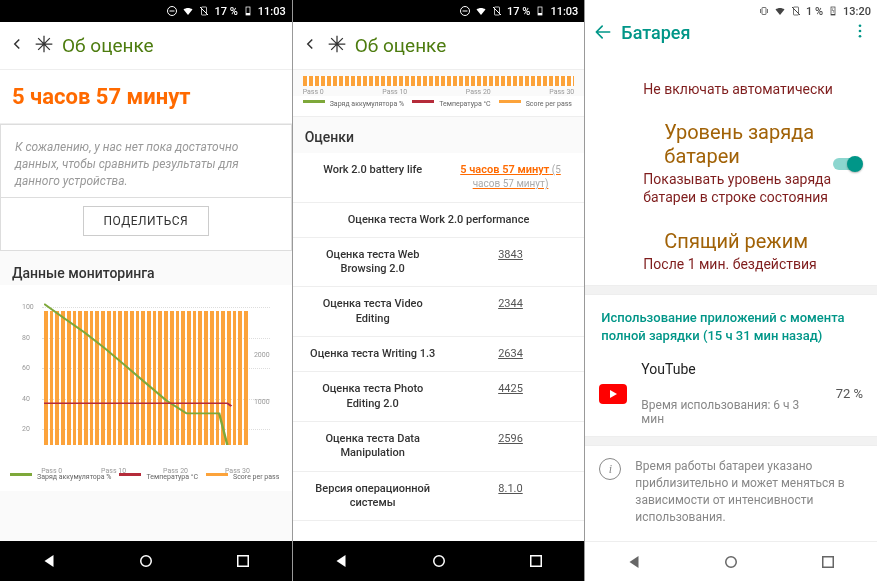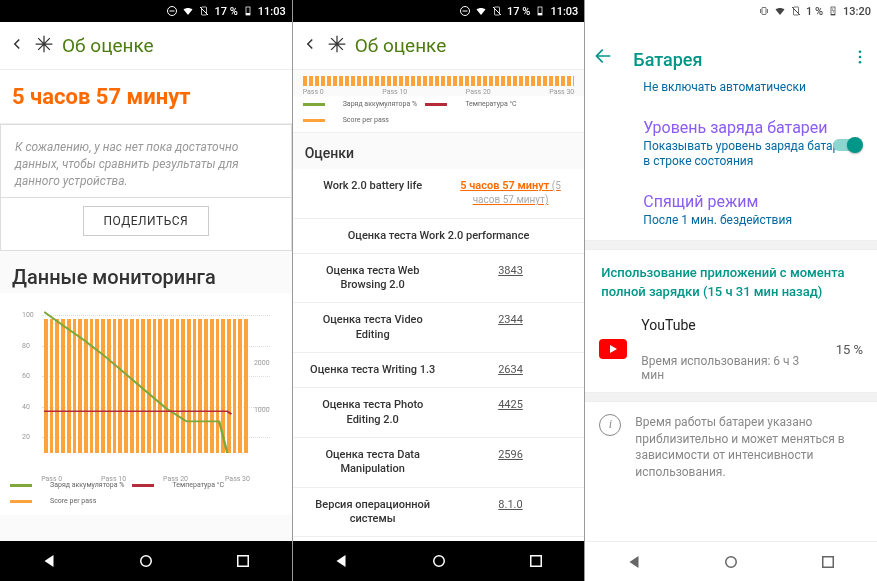--- a/index.html
+++ b/index.html
@@ -15,64 +15,64 @@
   .sbicon svg { width: 12px; height: 12px; fill: currentColor; }
   .statusbar .pct { font-size: 11px; }
   .statusbar .tm { font-size: 11px; }
 
   
   .appbar { height: 48px; background: #fff; display: flex; align-items: center; gap: 8px; padding: 0 8px; border-bottom: 1px solid #eee; }
   .appbar .snow svg { width: 20px; height: 20px; fill: #333; }
   .appbar .title { font-size: 19px; color: #4d7c0f; font-weight: 400; }
 
   
-  .setbar { height: 48px; background: #fff; display: flex; align-items: flex-end; padding: 0 8px; gap: 20px; }
+  .setbar { height: 48px; background: #fff; display: flex; align-items: flex-start; padding: 0 8px; gap: 8px; }
   .setbar .back svg { width: 20px; height: 20px; fill: #009688; }
   .setbar .title { flex: 1; font-size: 18px; color: #009688; font-weight: 500; }
   .setbar .dots svg { width: 18px; height: 18px; fill: #009688; }
 
   .content { flex: 1; overflow: hidden; background: #fafafa; }
 
   
   .s1 .bigtime { color: #ff6a00; font-size: 22px; font-weight: 700; padding: 14px 12px; background: #fff; border-bottom: 1px solid #eee; }
   .s1 .notice { font-size: 12px; font-style: italic; color: #999; border: 1px solid #ddd; background: #fff; padding: 14px 14px 8px; margin: 0; line-height: 1.4; }
   .s1 .sharebox { background: #fff; border: 1px solid #ddd; border-top: none; padding: 8px 0 14px; text-align: center; }
   .s1 .sharebtn { display: inline-block; border: 1px solid #ccc; background: #fff; padding: 7px 20px; font-size: 12px; letter-spacing: 0.5px; color: #333; }
-  .s1 .sect { font-size: 20px; color: #333; padding: 14px 12px 4px; font-weight: 500; }
+  .s1 .sect { font-size: 14px; color: #333; padding: 14px 12px 4px; font-weight: 500; }
   .chartwrap { background: #fff; padding: 8px 22px 4px; position: relative; }
   .chart { position: relative; height: 170px; width: 100%; }
   .chart .grid { position: absolute; inset: 0; }
   .chart .gridline { position: absolute; left: 20px; right: 0; border-top: 1px dotted #ddd; }
   .chart .ylab { position: absolute; left: 0; font-size: 7px; color: #999; transform: translateY(-50%); }
   .chart .ylab2 { position: absolute; right: 0; font-size: 7px; color: #999; transform: translateY(-50%); }
   .chart .xlab { position: absolute; bottom: -12px; font-size: 7px; color: #999; transform: translateX(-50%); }
   .chart .bars { position: absolute; left: 22px; right: 22px; top: 8px; bottom: 18px; display: flex; align-items: flex-end; gap: 2px; }
   .chart .bar { flex: 1; background: #fca33b; }
   .chart svg.lines { position: absolute; left: 22px; right: 22px; top: 8px; bottom: 18px; width: calc(100% - 44px); height: calc(100% - 26px); }
   .legend { display: flex; gap: 8px; padding: 6px 10px 10px; background: #fff; flex-wrap: wrap; }
-  .legend .li { display: flex; align-items: center; gap: 18px; font-size: 7px; color: #666; }
+  .legend .li { display: flex; align-items: flex-start; gap: 5px; font-size: 7px; color: #666; }
   .legend .sw { width: 22px; height: 3px; }
 
   
   .s2 .minichart { height: 10px; background: repeating-linear-gradient(90deg, #fca33b 0 4px, #fff 4px 6px); margin: 6px 10px 2px; }
   .s2 .passlabels { display: flex; justify-content: space-between; padding: 0 10px; font-size: 7px; color: #999; }
   .s2 .legend { padding: 4px 10px 8px; border-bottom: 1px solid #eee; }
   .s2 .sect { font-size: 14px; color: #333; padding: 12px 12px 8px; font-weight: 500; }
   .table { background: #fff; text-align: center; }
   .row { display: flex; border-bottom: 1px solid #eee; padding: 10px 12px; font-size: 11px; gap: 8px; }
   .row .rl { flex: 1.1; color: #333; font-weight: 500; line-height: 1.3; }
   .row .rv { flex: 1; color: #555; line-height: 1.3; text-decoration: underline; }
   .row .rv.orange { color: #ff6a00; font-weight: 600; }
   .row .rv .sub { color: #aaa; font-size: 10px; font-weight: 400; }
 
   
   .s3 .content { background: #fff; overflow-y: hidden; }
   .srow { padding: 10px 16px 12px 58px; position: relative; border-bottom: none; }
-  .srow .rt { font-size: 16px; color: #8b5cf6; margin-bottom: 2px; }
-  .srow .rs { font-size: 12px; color: #0369a1; line-height: 1.3; }
+  .srow .rt { font-size: 20px; color: #a16207; margin-bottom: 2px; margin-left: 21px; }
+  .srow .rs { font-size: 14px; color: #7f1d1d; line-height: 1.3; }
   .srow .toggle { position: absolute; right: 14px; top: 50%; transform: translateY(-50%); width: 30px; height: 16px; }
   .toggle .track { width: 28px; height: 12px; background: #8cd6cf; border-radius: 6px; position: absolute; top: 2px; }
   .toggle .thumb { width: 16px; height: 16px; background: #009688; border-radius: 50%; position: absolute; right: 0; box-shadow: 0 1px 2px rgba(0,0,0,0.3); }
   .gap { height: 10px; background: #f2f2f2; border-top: 1px solid #eee; border-bottom: 1px solid #eee; }
   .teal { color: #009688; font-weight: 500; font-size: 13px; padding: 14px 16px 6px; line-height: 1.4; }
   .apprw { display: flex; align-items: center; padding: 10px 14px; gap: 14px; }
   .ytico { width: 28px; height: 20px; background: #f00; border-radius: 4px; display: flex; align-items: center; justify-content: center; }
   .ytico::after { content: ""; border-left: 7px solid #fff; border-top: 4px solid transparent; border-bottom: 4px solid transparent; }
   .apprw .appinfo { flex: 1; }
   .apprw .appname { font-size: 14px; color: #222; }
@@ -404,21 +404,21 @@
         <div class="rs">После 1 мин. бездействия</div>
       </div>
       <div class="gap"></div>
       <div class="teal">Использование приложений с момента полной зарядки (15 ч 31 мин назад)</div>
       <div class="apprw">
         <div class="ytico"></div>
         <div class="appinfo">
           <div class="appname">YouTube</div>
           <div class="appsub">Время использования: 6 ч 3 мин</div>
         </div>
-        <div class="appval">15 %</div>
+        <div class="appval">72 %</div>
       </div>
       <div class="gap"></div>
       <div class="inforow">
         <div class="infoico">i</div>
         <div class="txt">Время работы батареи указано приблизительно и может меняться в зависимости от интенсивности использования.</div>
       </div>
     </div>
 
     <div class="navbar light">
       <span class="navbtn"><svg viewBox="0 0 24 24">

